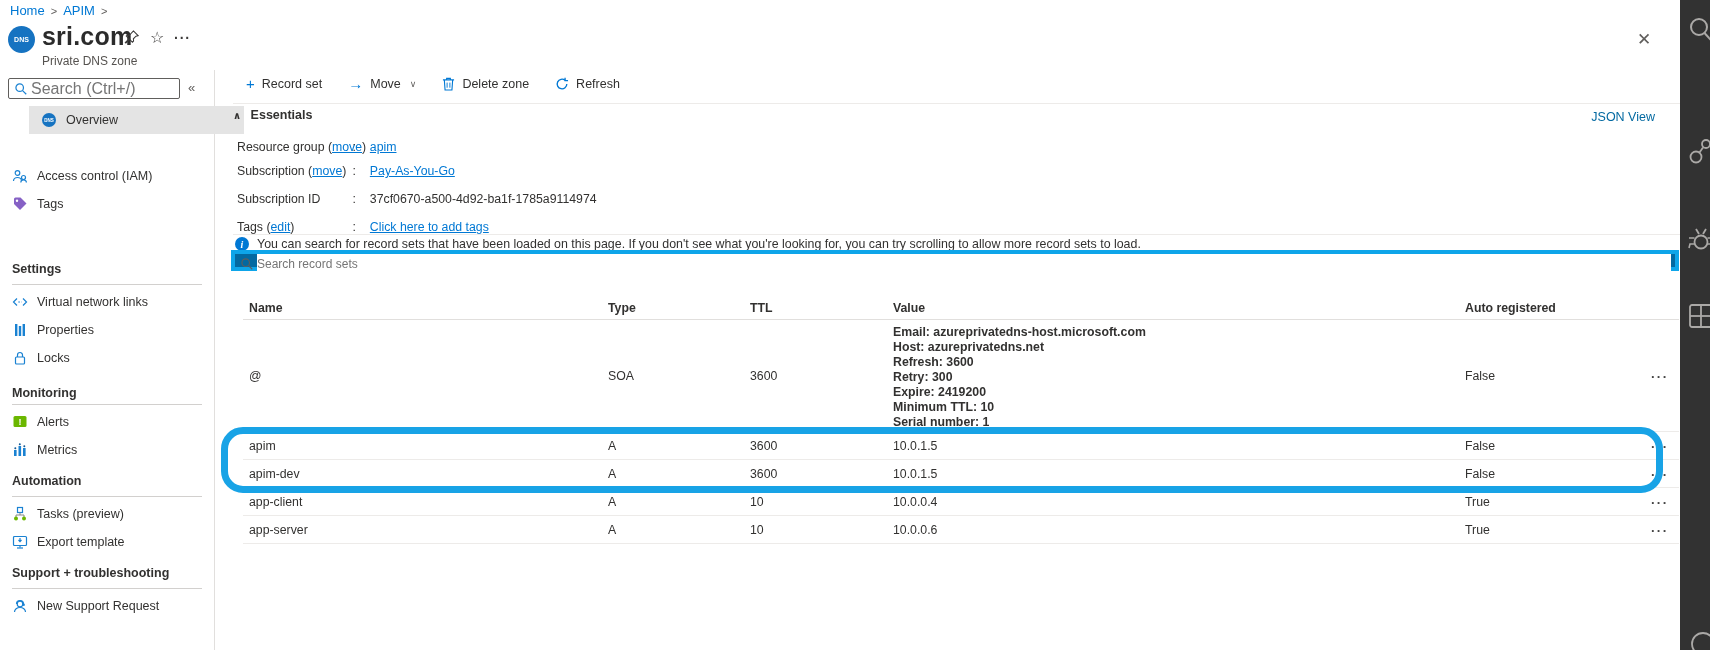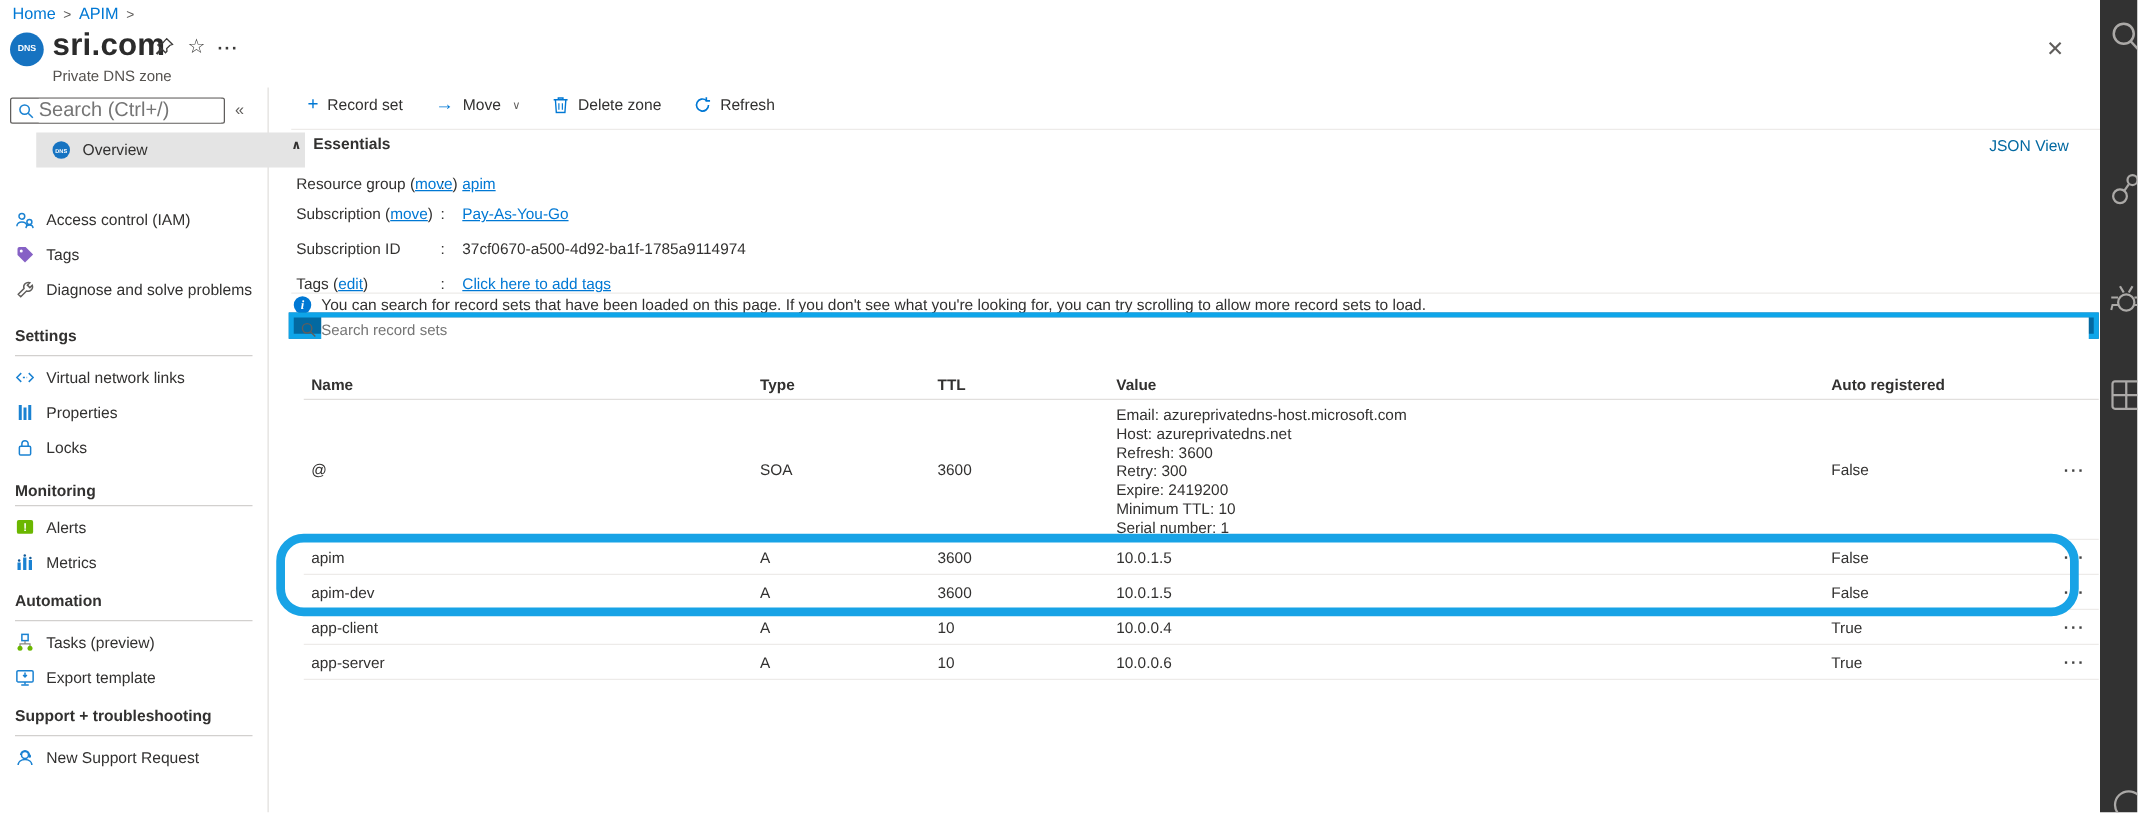--- a/index.html
+++ b/index.html
@@ -69,21 +69,21 @@
   #rtable { position: absolute; top: 227px; left: 27px; right: 1px; }
   #rtable .hdr { position: relative; height: 23px; border-bottom: 1px solid #e1dfdd; font-weight: 600; font-size: 12.3px; }
   .trow { position: relative; border-bottom: 1px solid #edebe9; font-size: 12.3px; }
   .c { position: absolute; top: 50%; transform: translateY(-50%); white-space: nowrap; }
   .col-name { left: 6px; }
   .col-type { left: 365px; }
   .col-ttl  { left: 507px; }
   .col-val  { left: 650px; }
   .col-auto { left: 1222px; }
   .col-menu { left: 1408px; }
-  .val-multi { position: absolute; left: 650px; top: 5px; line-height: 15px; }
+  .val-multi { position: absolute; left: 650px; top: 5px; line-height: 15px; font-weight: bold; }
   .menu-btn { background: none; border: none; font-size: 13px; font-weight: bold; letter-spacing: 1.5px; color: #424242; cursor: pointer; }
 
   
   #highlight-rect { position: absolute; top: 357px; left: 5px; width: 1442px; height: 66px;
     border: 7px solid #18a3e6; border-radius: 22px; pointer-events: none; z-index: 5; }
 
   a { cursor: pointer; }
   svg { display: block; }
 </style>
 </head>
@@ -138,28 +138,20 @@
       <span>Access control (IAM)</span>
     </div>
     <div class="srow" style="top:120px">
       <span class="sicon">
           <svg width="16" height="16" viewBox="0 0 16 16">
             <path d="M8.5 1.5L14.5 7.5 8 14 2 8V3a1.5 1.5 0 0 1 1.5-1.5z" fill="#8661c5"></path>
             <circle cx="5" cy="4.8" r="1.2" fill="#fff"></circle>
           </svg>
         </span>
       <span>Tags</span>
-    </div>
-    <div class="srow" style="top:148px">
-      <span class="sicon">
-          <svg width="16" height="16" viewBox="0 0 16 16">
-            <path d="M13.8 4.2a3.6 3.6 0 0 1-4.6 4.6L4.6 13.4 2.6 11.4 7.2 6.8A3.6 3.6 0 0 1 11.8 2.2L9.9 4.1l2 2 1.9-1.9z" fill="none" stroke="#5f5d5b" stroke-width="1.2"></path>
-          </svg>
-        </span>
-      <span>Diagnose and solve problems</span>
     </div>
 
     <div class="ssection" style="top:192px">Settings</div>
     <div class="sdivider" style="top:214px"></div>
     <div class="srow" style="top:218px">
       <span class="sicon">
           <svg width="16" height="16" viewBox="0 0 16 16">
             <path d="M5 4.5L1.5 8 5 11.5" fill="none" stroke="#1a82d2" stroke-width="1.2"></path>
             <path d="M11 4.5L14.5 8 11 11.5" fill="none" stroke="#1a82d2" stroke-width="1.2"></path>
             <line x1="6.3" y1="8" x2="9.7" y2="8" stroke="#1a82d2" stroke-width="1.2" stroke-dasharray="1.6 1.4"></line>

